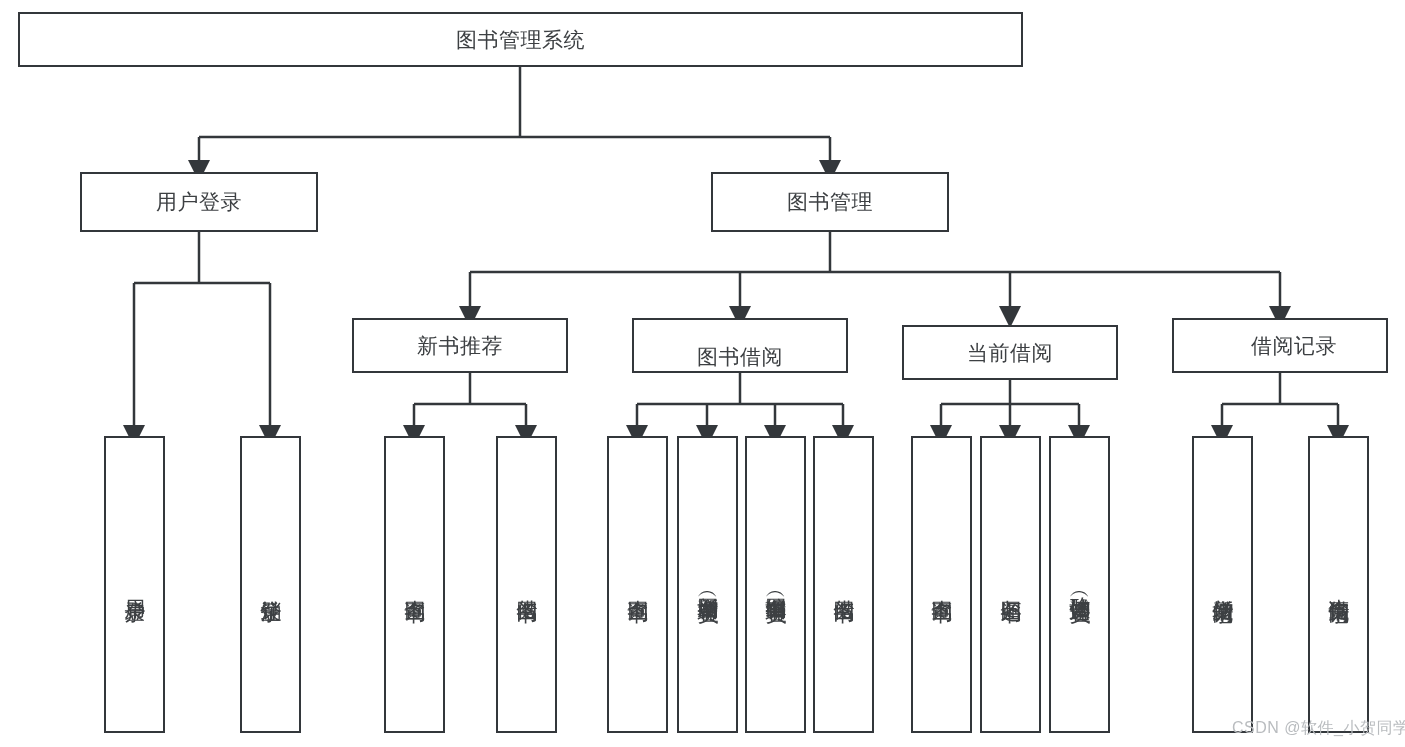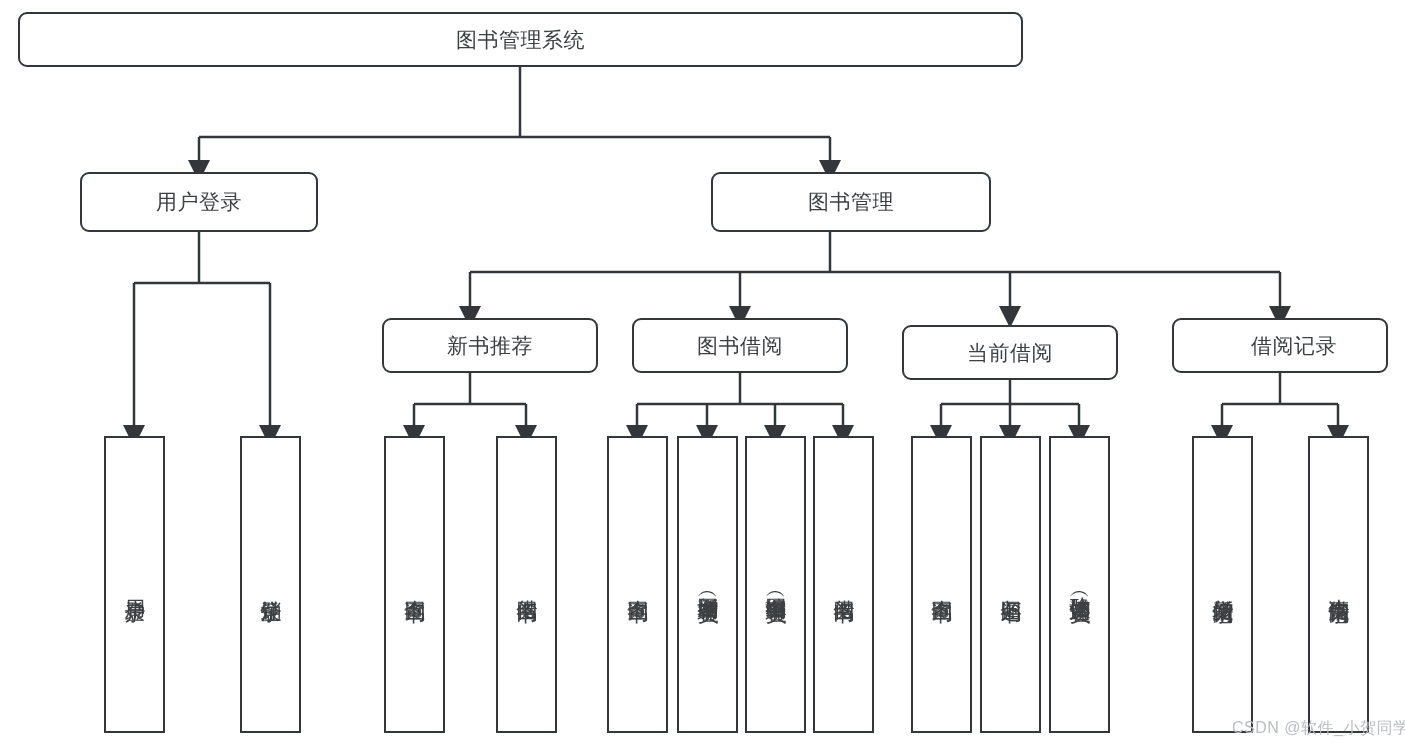--- a/index.html
+++ b/index.html
@@ -32,21 +32,20 @@
     background: #ffffff;
     display: flex;
     align-items: center;
     justify-content: center;
     color: #3d4043;
   }
   .node-h {
     font-size: 21px;
     letter-spacing: 0.5px;
     white-space: nowrap;
-    border-radius: 9px;
   }
   .node-v {
     writing-mode: vertical-rl;
     text-orientation: upright;
     font-size: 21px;
     line-height: 1.38;
     letter-spacing: 1px;
     align-items: center;
     justify-content: center;
     text-align: center;
@@ -120,28 +119,28 @@
     </g>
   </svg>
 
   <div class="node node-h" style="left:18px; top:12px; width:1005px; height:55px;">
     <span>图书管理系统</span>
   </div>
 
   <div class="node node-h" style="left:80px; top:172px; width:238px; height:60px;">
     <span>用户登录</span>
   </div>
-  <div class="node node-h" style="left:711px; top:172px; width:280px; height:60px;">
+  <div class="node node-h" style="left:711px; top:172px; width:238px; height:60px;">
     <span>图书管理</span>
   </div>
 
-  <div class="node node-h" style="left:382px; top:318px; width:216px; height:55px;">
+  <div class="node node-h" style="left:352px; top:318px; width:216px; height:55px;">
     <span>新书推荐</span>
   </div>
-  <div class="node node-h" style="left:632px; top:318px; width:216px; height:55px;">
+  <div class="node node-h" style="left:632px; top:318px; width:216px; height:55px;align-items:flex-end;">
     <span>图书借阅</span>
   </div>
   <div class="node node-h" style="left:902px; top:318px; width:216px; height:55px;margin-top:7px;">
     <span>当前借阅</span>
   </div>
   <div class="node node-h" style="left:1172px; top:318px; width:216px; height:55px;padding-left:28px;">
     <span>借阅记录</span>
   </div>
 
   <div class="node node-v" style="left:104px; top:436px; width:61px; height:297px;">

